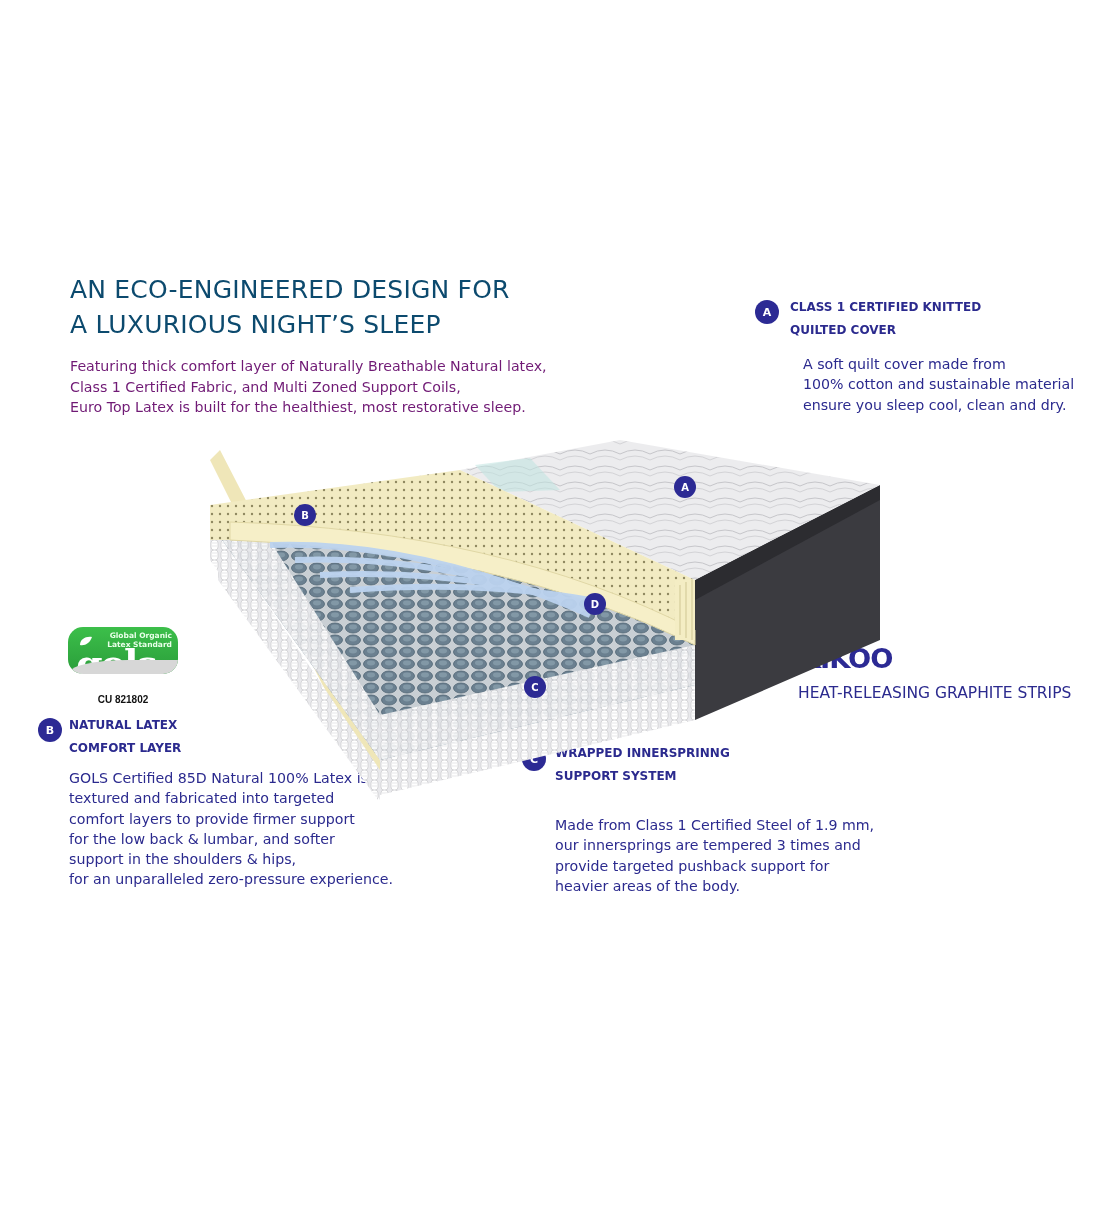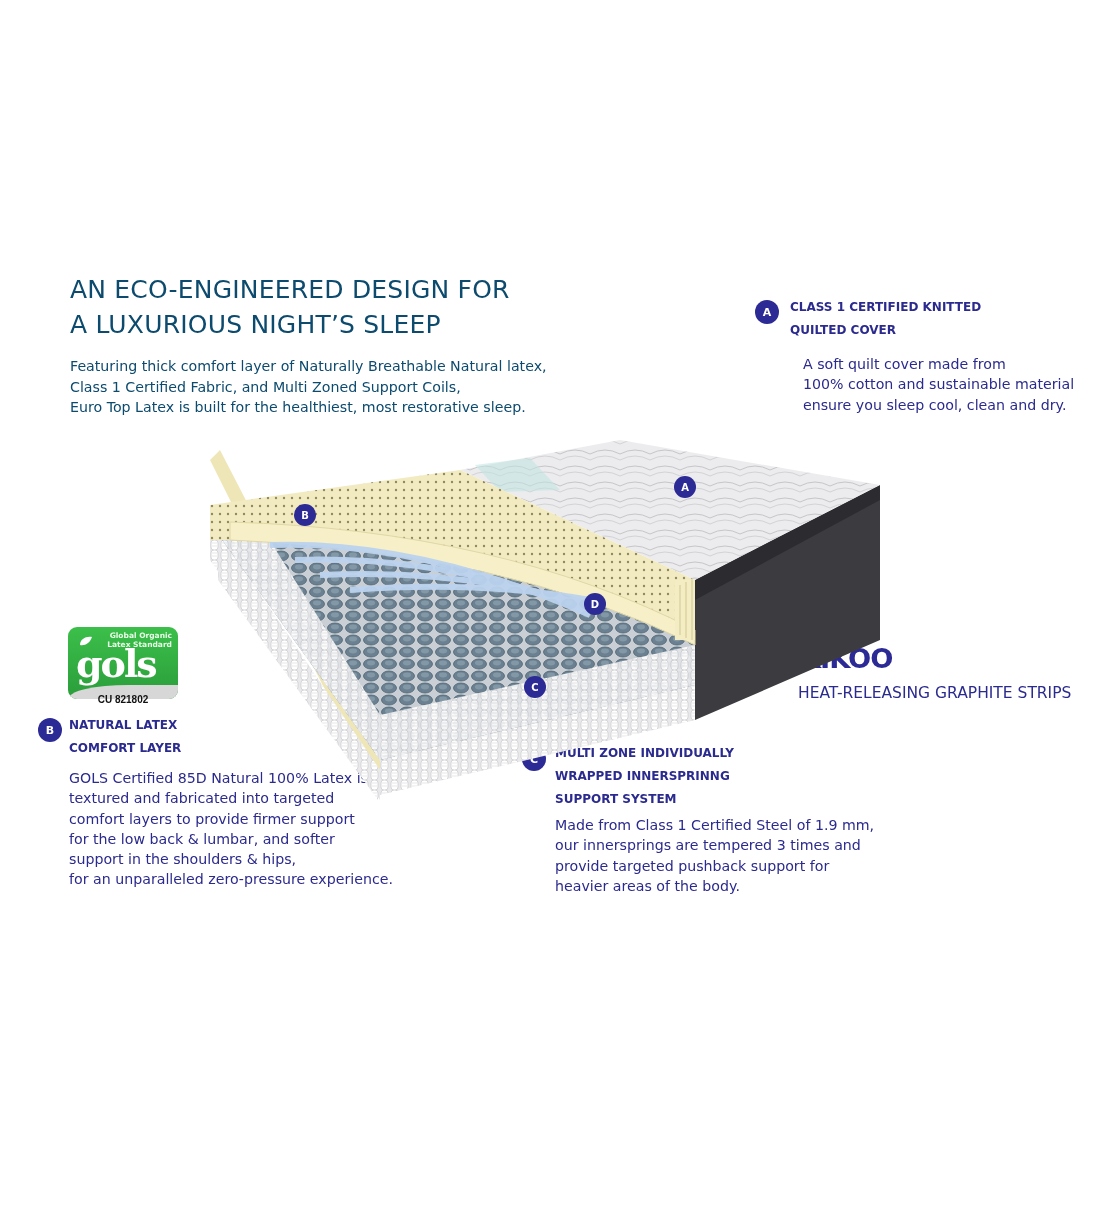--- a/index.html
+++ b/index.html
@@ -1,24 +1,24 @@
 <!DOCTYPE html>
 <html><head>
 <meta charset="utf-8">
 <style>
   html, body { margin:0; padding:0; background:#ffffff; }
   body { width:1100px; height:1210px; position:relative; overflow:hidden; font-family:"DejaVu Sans", sans-serif; color:#2a2a8c; }
   .abs { position:absolute; }
   .title { left:70px; top:272px; font-size:25px; font-weight:normal; line-height:35px; color:#0c4a6e; letter-spacing:0.2px; }
-  .intro { left:70px; top:356px; font-size:14.2px; line-height:20.5px; color:#0c4a6e; }
+  .intro { left:70px; top:356px; font-size:14.2px; line-height:20.5px; color:#701a75; }
   .badge { width:24px; height:24px; border-radius:50%; background:#2c2a94; color:#fff; font-size:11px; font-weight:bold; display:flex; align-items:center; justify-content:center; }
   .sec-head { font-size:12px; font-weight:bold; line-height:23px; color:#2b2a8e; }
   .sec-body { font-size:14.2px; line-height:20.3px; color:#2b2a8e; }
   .kikoo { font-size:26px; font-weight:900; color:#2c2a94; letter-spacing:-1px; font-family:"DejaVu Sans", sans-serif; transform:scaleX(1.05); transform-origin:left; }
-  .gols { left:68px; top:627px; width:110px; height:72px; border-radius:9px; background:linear-gradient(180deg,#3cbf4a,#2a9d3a); overflow:hidden; }
+  .gols { left:68px; top:627px; width:110px; height:47px; border-radius:15px; background:linear-gradient(180deg,#3cbf4a,#2a9d3a); overflow:hidden; }
   .gols-txt { position:absolute; right:6px; top:4px; font-size:7.5px; line-height:9px; color:#e8ffe8; text-align:right; font-weight:bold; }
   .gols-logo { position:absolute; left:8px; top:14px; font-size:38px; font-weight:bold; color:#fff; font-family:"DejaVu Serif", serif; letter-spacing:-2px; }
   .gols-swoosh { position:absolute; left:0; right:0; bottom:0; height:14px; background:#d7d7d7; border-top-left-radius:60px 14px; }
   .gols-code { left:68px; top:694px; width:110px; text-align:center; font-size:10px; font-weight:bold; color:#111; font-family:"Liberation Sans", sans-serif; }
 </style>
 </head>
 <body>
 
 <div class="abs title">
   <div>AN ECO-ENGINEERED DESIGN FOR</div>
@@ -63,21 +63,20 @@
   <div>GOLS Certified 85D Natural 100% Latex is</div>
   <div>textured and fabricated into targeted</div>
   <div>comfort layers to provide firmer support</div>
   <div>for the low back &amp; lumbar, and softer</div>
   <div>support in the shoulders &amp; hips,</div>
   <div>for an unparalleled zero-pressure experience.</div>
 </div>
 
 <div class="abs badge" style="left:522px;top:747px;">C</div>
 <div class="abs sec-head" style="left:555px;top:742px;">
-  <div>MULTI ZONE INDIVIDUALLY</div>
   <div>WRAPPED INNERSPRINNG</div>
   <div>SUPPORT SYSTEM</div>
 </div>
 <div class="abs sec-body" style="left:555px;top:815px;">
   <div>Made from Class 1 Certified Steel of 1.9 mm,</div>
   <div>our innersprings are tempered 3 times and</div>
   <div>provide targeted pushback support for</div>
   <div>heavier areas of the body.</div>
 </div>
 

